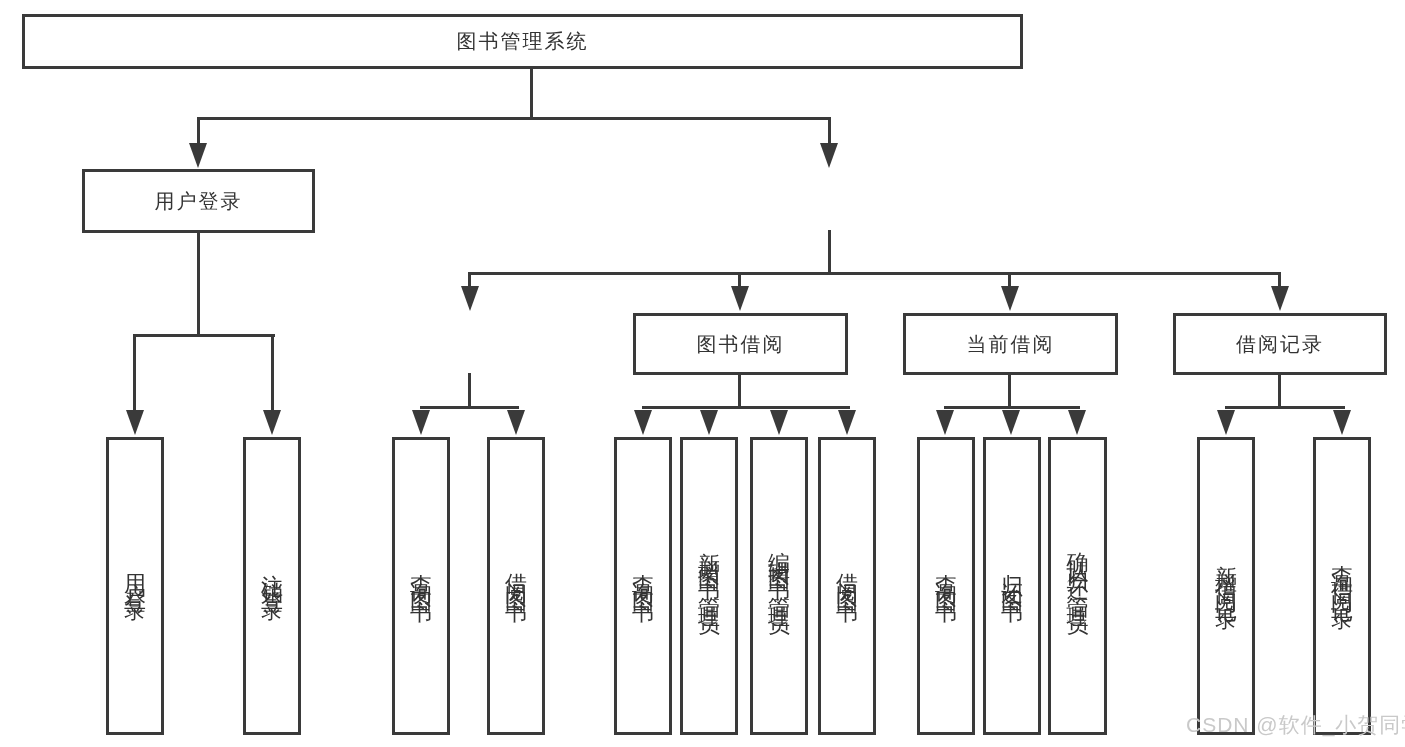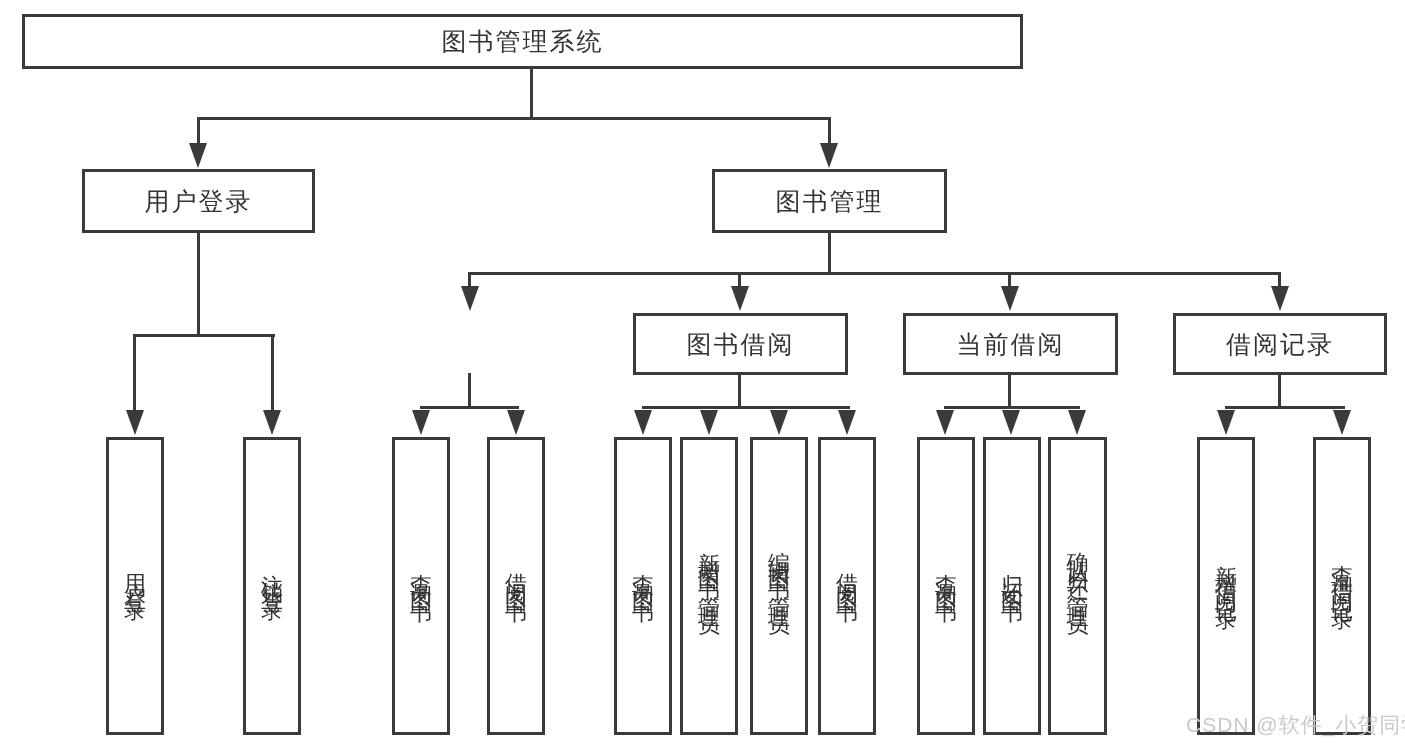--- a/index.html
+++ b/index.html
@@ -9,21 +9,21 @@
   .stage{
     position:relative; width:1405px; height:747px; overflow:hidden;
     background:var(--background);
     font-family:"Liberation Sans", sans-serif;
     color:var(--text);
   }
   .box{
     position:absolute; box-sizing:border-box;
     border:3px solid var(--line); background:#fff;
     display:flex; align-items:center; justify-content:center;
-    font-size:25px; letter-spacing:2px; color:var(--text);
+    font-size:20px; letter-spacing:2px; color:var(--text);
     white-space:nowrap;
   }
   .leaf{
     writing-mode:vertical-rl; text-orientation:mixed;
     font-size:22px; letter-spacing:9px;
     padding-bottom:24px; white-space:normal;
   }
   .hline,.vline{position:absolute; background:var(--line);}
   .hline{height:3px;} .vline{width:3px;}
   .arrow{
@@ -45,21 +45,20 @@
   <div class="box" style="left:22px;top:14px;width:1001px;height:55px;">图书管理系统</div>
 
   <div class="vline" style="left:530px;top:68px;height:51px;"></div>
   <div class="hline" style="left:197px;top:117px;width:634px;"></div>
   <div class="vline" style="left:197px;top:117px;height:27px;"></div>
   <div class="vline" style="left:828px;top:117px;height:27px;"></div>
   <div class="arrow" style="left:189px;top:143px;"></div>
   <div class="arrow" style="left:820px;top:143px;"></div>
 
   <div class="box" style="left:82px;top:169px;width:233px;height:64px;">用户登录</div>
-  <div class="box" style="left:712px;top:169px;width:235px;height:64px;">图书管理</div>
 
   <div class="vline" style="left:197px;top:231px;height:106px;"></div>
   <div class="hline" style="left:133px;top:334px;width:142px;"></div>
   <div class="vline" style="left:133px;top:334px;height:77px;"></div>
   <div class="vline" style="left:271px;top:334px;height:77px;"></div>
   <div class="arrow" style="left:126px;top:410px;"></div>
   <div class="arrow" style="left:263px;top:410px;"></div>
 
   <div class="vline" style="left:828px;top:230px;height:45px;"></div>
   <div class="hline" style="left:468px;top:272px;width:813px;"></div>

